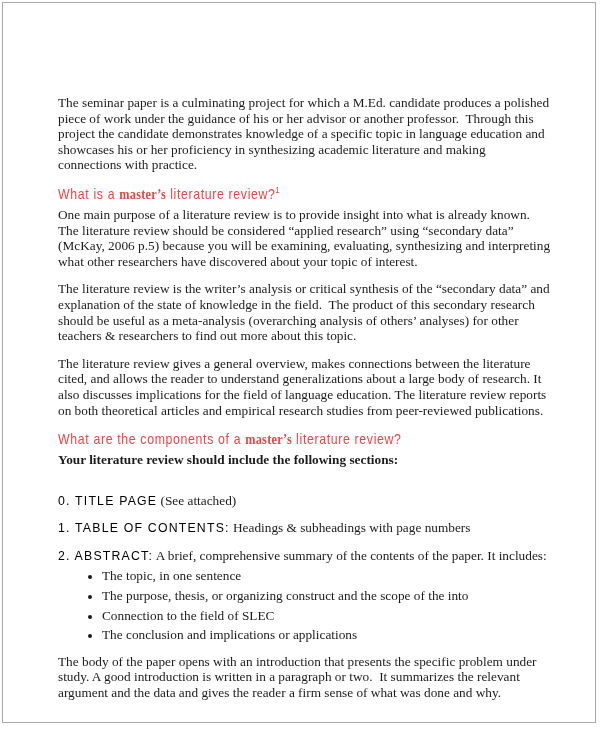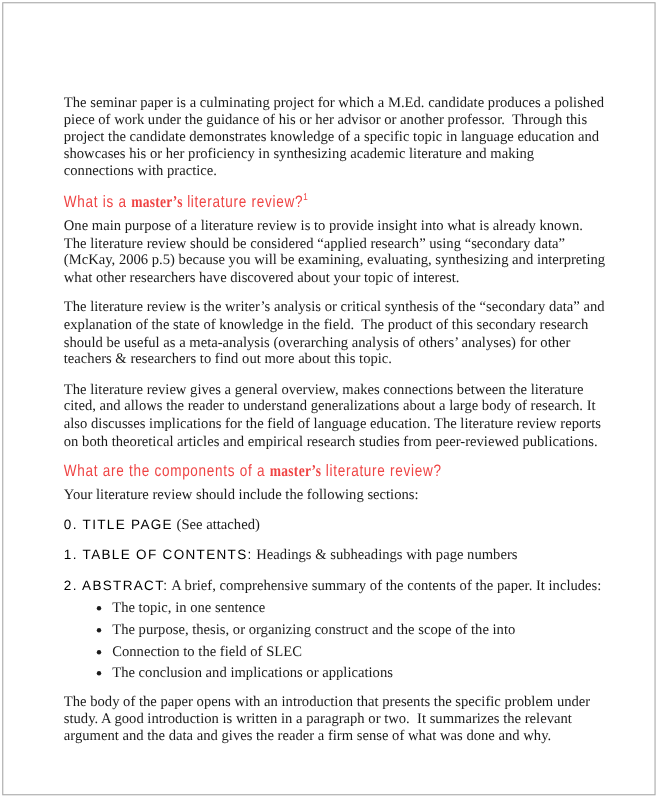--- a/index.html
+++ b/index.html
@@ -9,30 +9,30 @@
     overflow:hidden;
     position:relative;
     font-family:"Liberation Serif", serif;
   }
   .frame {
     position:absolute; left:2px; top:2px; right:4px; bottom:7px;
     border:1px solid #a9a9a9;
     pointer-events:none;
   }
   .content {
-    position:absolute; left:58px; top:85px; width:494px;
+    position:absolute; left:58px; top:95px; width:494px;
     color:#1b1b1b;
   }
   p.body, p.item, li {
     margin:0 0 12px;
     font-family:"Liberation Serif", serif;
     font-size:13.3px; line-height:15.6px;
     white-space:pre-wrap;
   }
-  p.gap11 { margin-bottom:11px; }
+  p.gap11 { margin-bottom:25px;font-weight:bold; }
   p.item { margin-bottom:11px; }
   .mb0 { margin-bottom:0 !important; }
   .u { text-underline-offset:1px; }
   h2.heading {
     margin:0 0 4px;
     font-family:"Liberation Sans", sans-serif;
     font-weight:normal;
     font-size:15px; line-height:18px;
     letter-spacing:0.8px;
     color:#ef4444;

